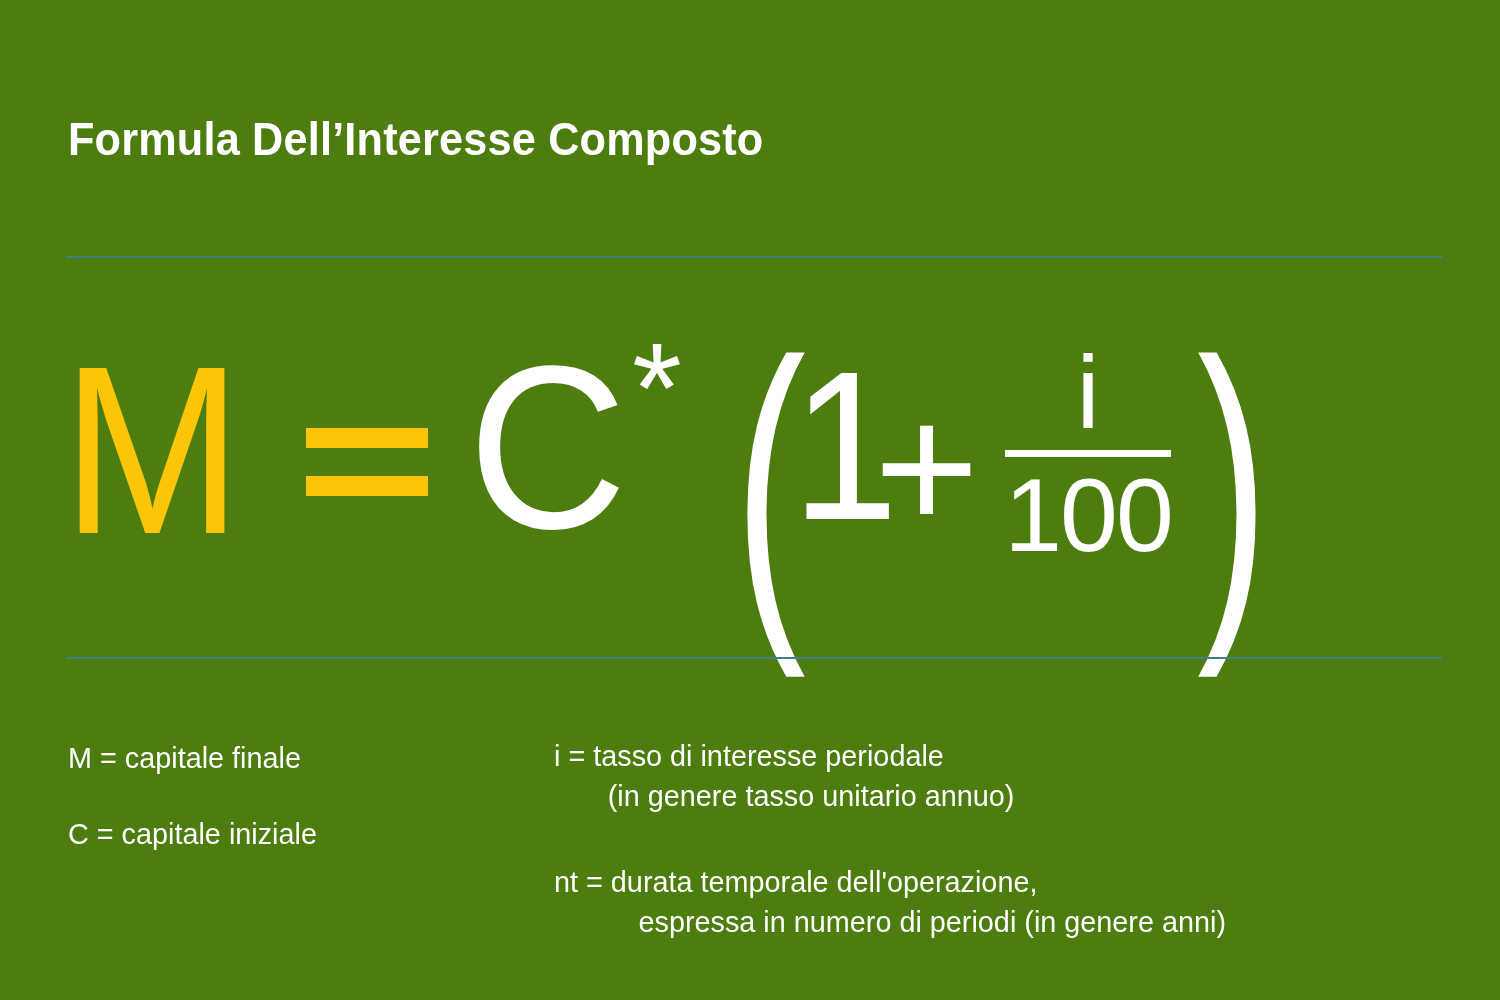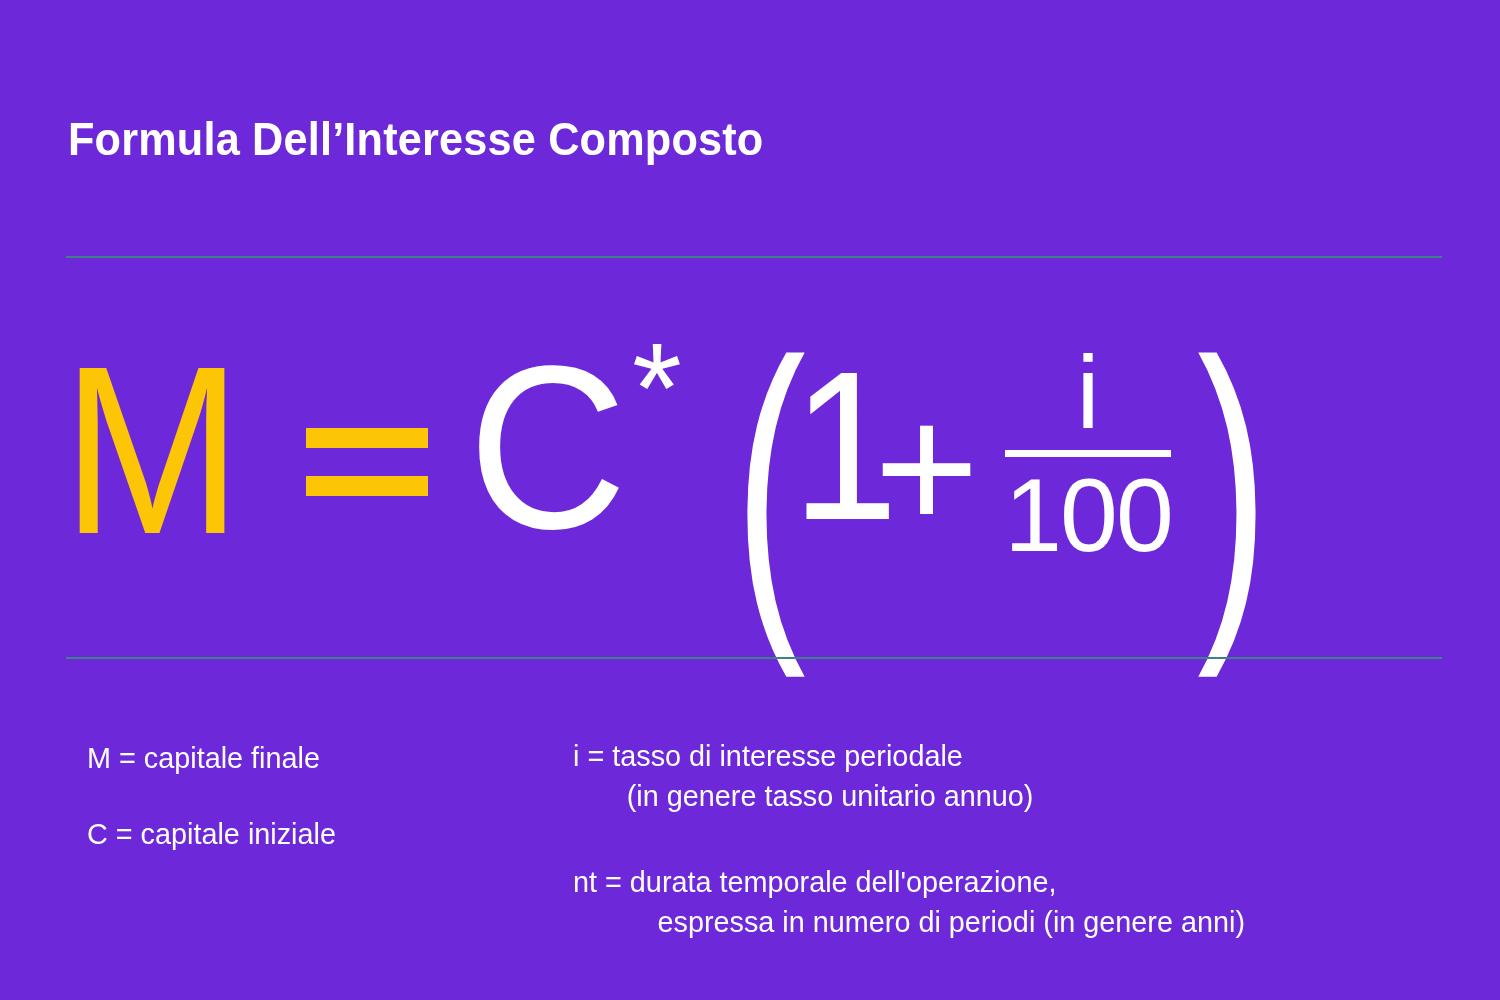--- a/index.html
+++ b/index.html
@@ -13,21 +13,21 @@
     overflow: hidden;
     background: #06575d;
     font-family: "Liberation Sans", sans-serif;
     -webkit-font-smoothing: antialiased;
   }
 
   .poster {
     position: relative;
     width: 1500px;
     height: 1000px;
-    background: #6d28d9;
+    background: #4d7c0f;
   }
 
   
   .title {
     position: absolute;
     left: 68px;
     top: 112px;
     font-size: 46px;
     font-weight: bold;
     color: #ffffff;
@@ -180,21 +180,20 @@
     letter-spacing: 1px;
   }
 
   
   .legend {
     position: absolute;
     left: 0;
     top: 724px;
     width: 1320px;
     height: 240px;
-    margin-left: 19px;
   }
 
   .legend-col {
     position: absolute;
     top: 0;
   }
   .legend-col-left { left: 68px; width: 440px; }
   .legend-col-right { left: 554px; width: 910px; }
 
   .legend-entry {

